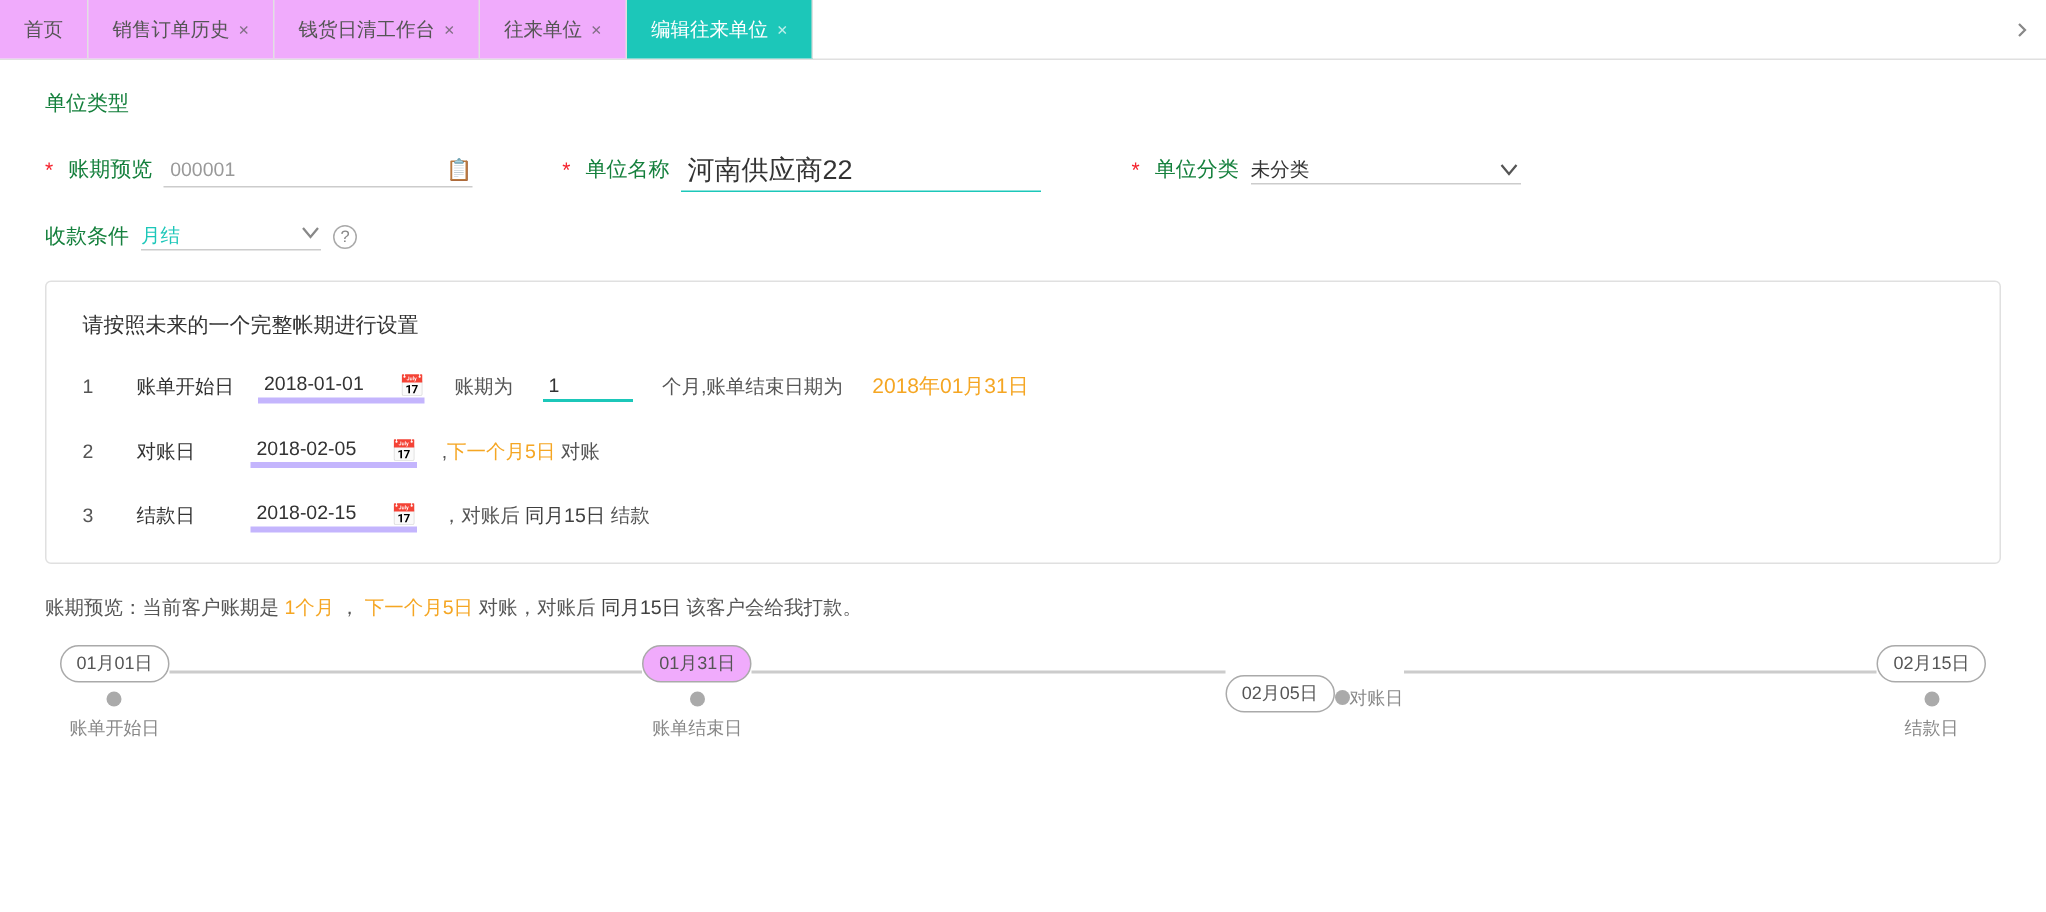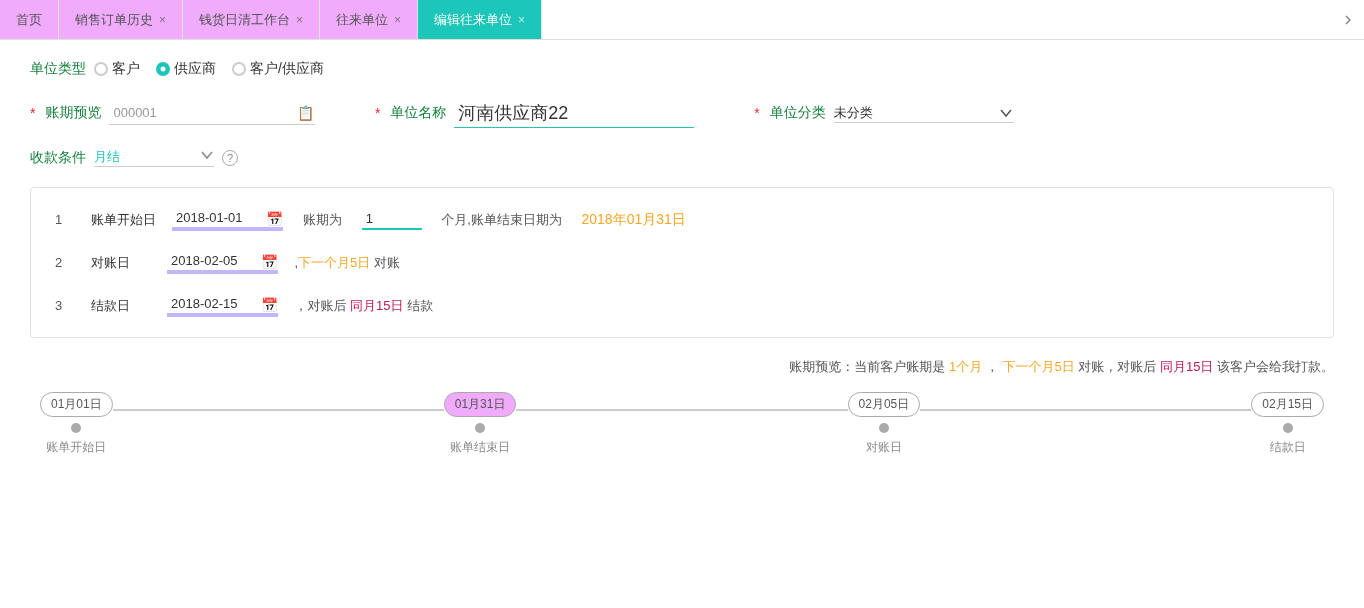--- a/index.html
+++ b/index.html
@@ -246,27 +246,26 @@
       outline: none;
       font-size: 13px;
       color: #333;
       padding: 2px 4px;
       background: transparent;
     }
     .highlight-orange {
       color: #f5a623;
     }
     .highlight-teal {
-      color: #be185d;
+      color: #404040;
     }
 
     
     .preview-section {
       margin-top: 10px;
-      text-align: right;
     }
     .preview-text {
       font-size: 13px;
       color: #555;
       margin-bottom: 16px;
     }
   </style>
 </head>
 <body>
 
@@ -296,34 +295,20 @@
       <polyline points="4,2 8,6 4,10" fill="none" stroke="#888" stroke-width="1.5"></polyline>
     </svg>
   </div>
 </div>
 
 <div class="main-content">
 
   <div class="form-row">
     <div class="form-group">
       <span class="form-label">单位类型</span>
-      <div class="radio-group">
-        <label class="radio-item">
-          <span class="radio-circle"></span>
-          <span>客户</span>
-        </label>
-        <label class="radio-item">
-          <span class="radio-circle checked"></span>
-          <span>供应商</span>
-        </label>
-        <label class="radio-item">
-          <span class="radio-circle"></span>
-          <span>客户/供应商</span>
-        </label>
-      </div>
     </div>
   </div>
 
   <div class="form-row">
 
     <div class="form-group">
       <span class="required-star">*</span>
       <span class="form-label">账期预览</span>
       <div class="input-with-icon">
         <input type="text" class="" value="000001" style="border: none; outline: none; font-size: 13px; color: rgb(153, 153, 153); background: transparent; min-width: 100px; padding: 4px;">
@@ -356,20 +341,21 @@
         <span class="dropdown-value">月结</span>
         <svg width="14" height="14" viewBox="0 0 14 14">
           <polyline points="2,4 7,10 12,4" fill="none" stroke="#888" stroke-width="1.5"></polyline>
         </svg>
       </div>
       <span class="help-icon">?</span>
     </div>
   </div>
 
   <div class="period-box">
+    <div class="period-title">请按照未来的一个完整帐期进行设置</div>
 
     <div class="period-row">
       <span class="period-num">1</span>
       <span class="period-row-label">账单开始日</span>
       <div class="period-date-field">
         <input type="text" class="period-date-input" value="2018-01-01" style="">
         <span class="cal-icon">📅</span>
       </div>
       <span class="period-desc">&nbsp;账期为&nbsp;</span>
       <input type="text" class="period-months-input" value="1" style="">
@@ -424,21 +410,21 @@
       <div style="flex:1;height:2px;background:#ccc;margin-top:-28px;"></div>
 
       <div style="display:flex;flex-direction:column;align-items:center;">
         <div style="border:1px solid #aaa;border-radius:20px;padding:3px 10px;font-size:12px;color:#555;background:#f0abfc;white-space:nowrap;">01月31日</div>
         <div style="width:10px;height:10px;border-radius:50%;background:#aaa;margin-top:6px;"></div>
         <div style="font-size:12px;color:#888;margin-top:6px;white-space:nowrap;">账单结束日</div>
       </div>
 
       <div style="flex:1;height:2px;background:#ccc;margin-top:-28px;"></div>
 
-      <div style="display:flex;flex-direction:column;align-items:center;">
+      <div style="display:flex;flex-direction:row;align-items:center;">
         <div style="border:1px solid #aaa;border-radius:20px;padding:3px 10px;font-size:12px;color:#555;background:#fff;white-space:nowrap;">02月05日</div>
         <div style="width:10px;height:10px;border-radius:50%;background:#aaa;margin-top:6px;"></div>
         <div style="font-size:12px;color:#888;margin-top:6px;white-space:nowrap;">对账日</div>
       </div>
 
       <div style="flex:1;height:2px;background:#ccc;margin-top:-28px;"></div>
 
       <div style="display:flex;flex-direction:column;align-items:center;">
         <div style="border:1px solid #aaa;border-radius:20px;padding:3px 10px;font-size:12px;color:#555;background:#fff;white-space:nowrap;">02月15日</div>
         <div style="width:10px;height:10px;border-radius:50%;background:#aaa;margin-top:6px;"></div>

